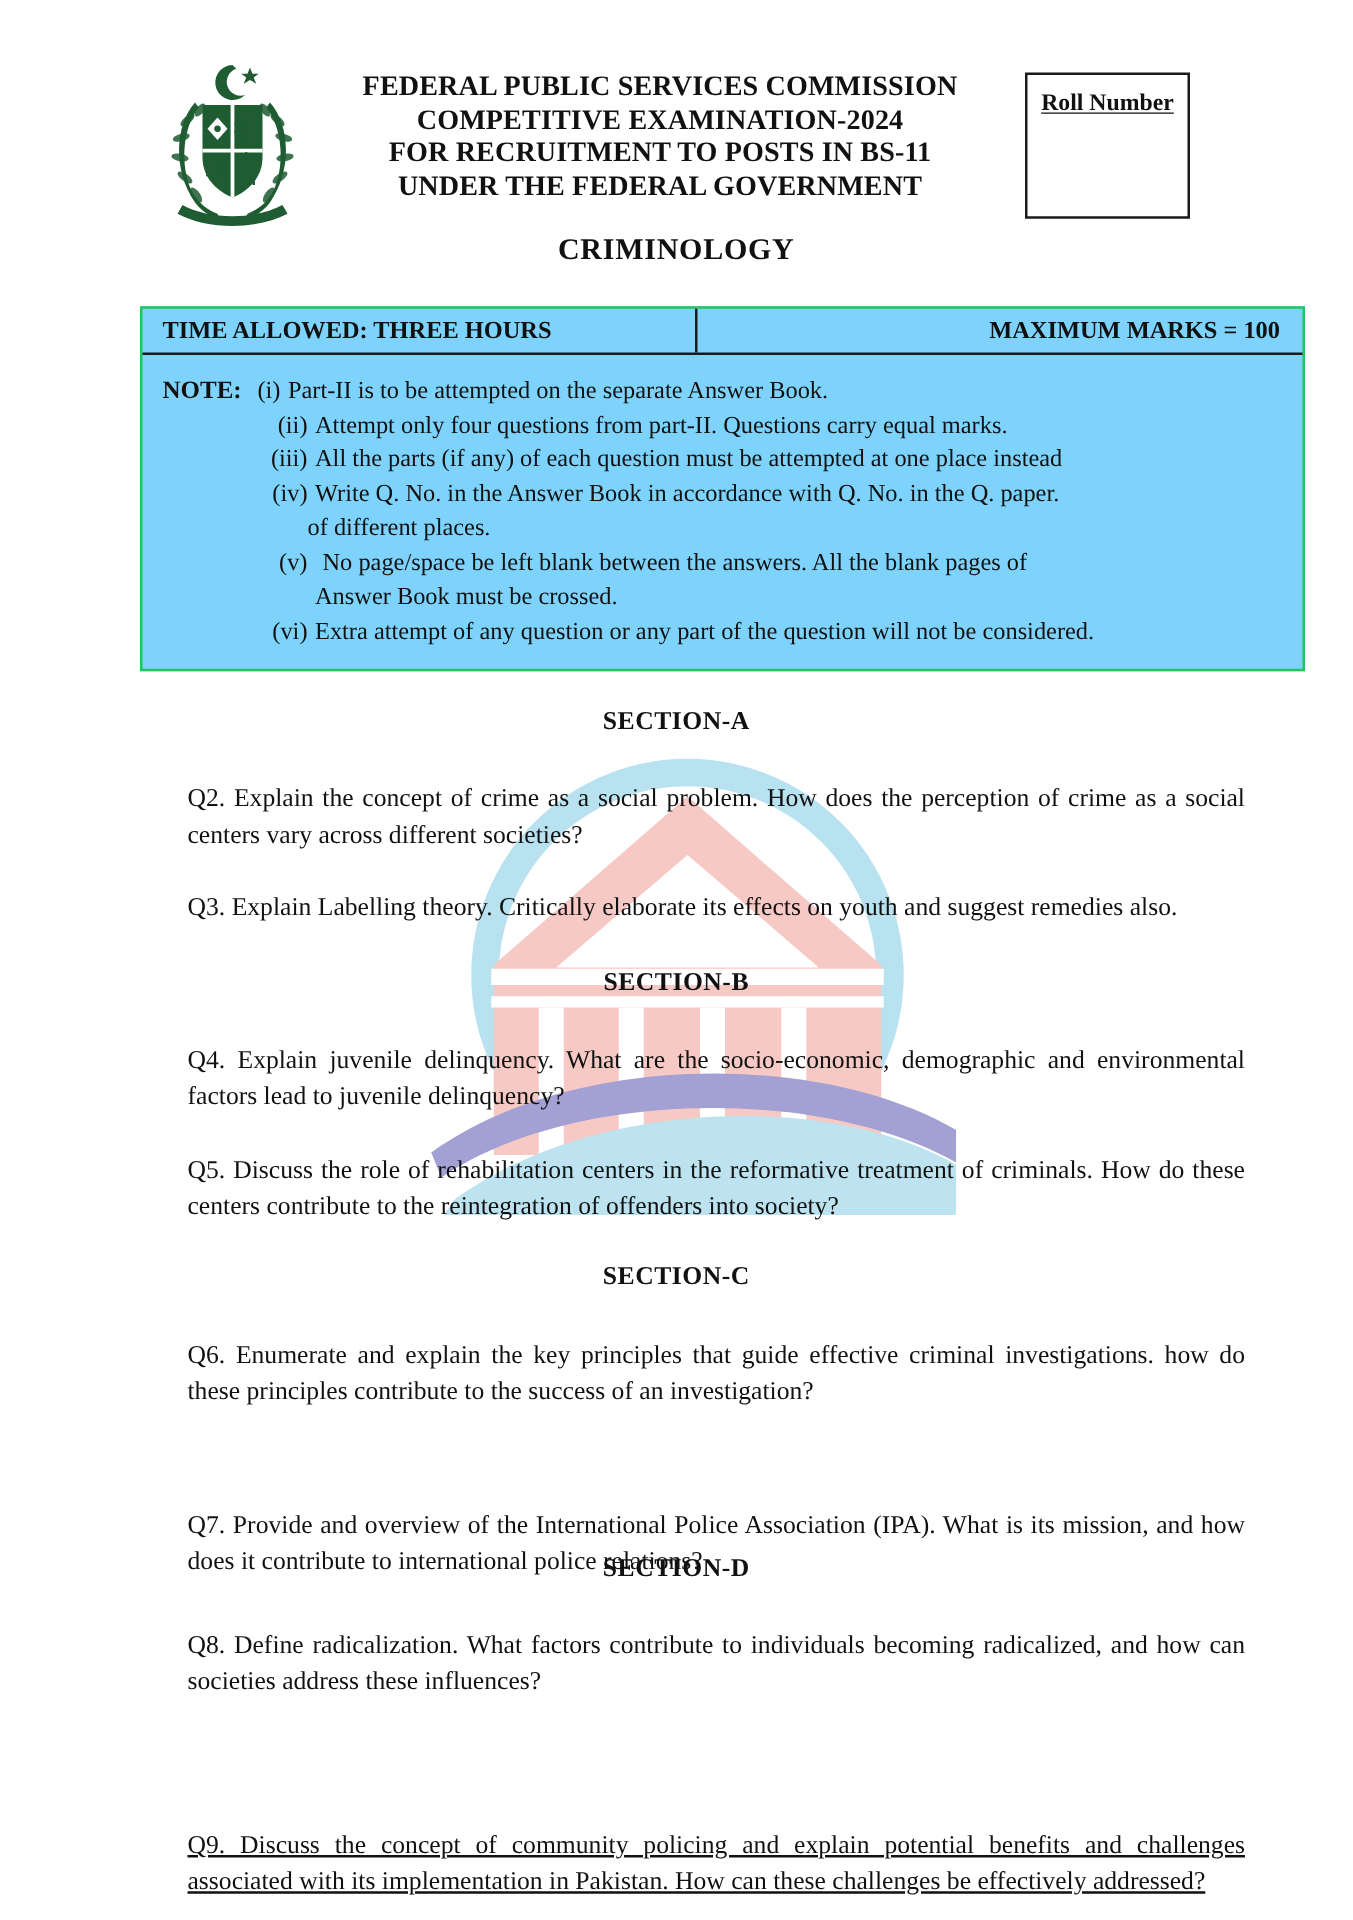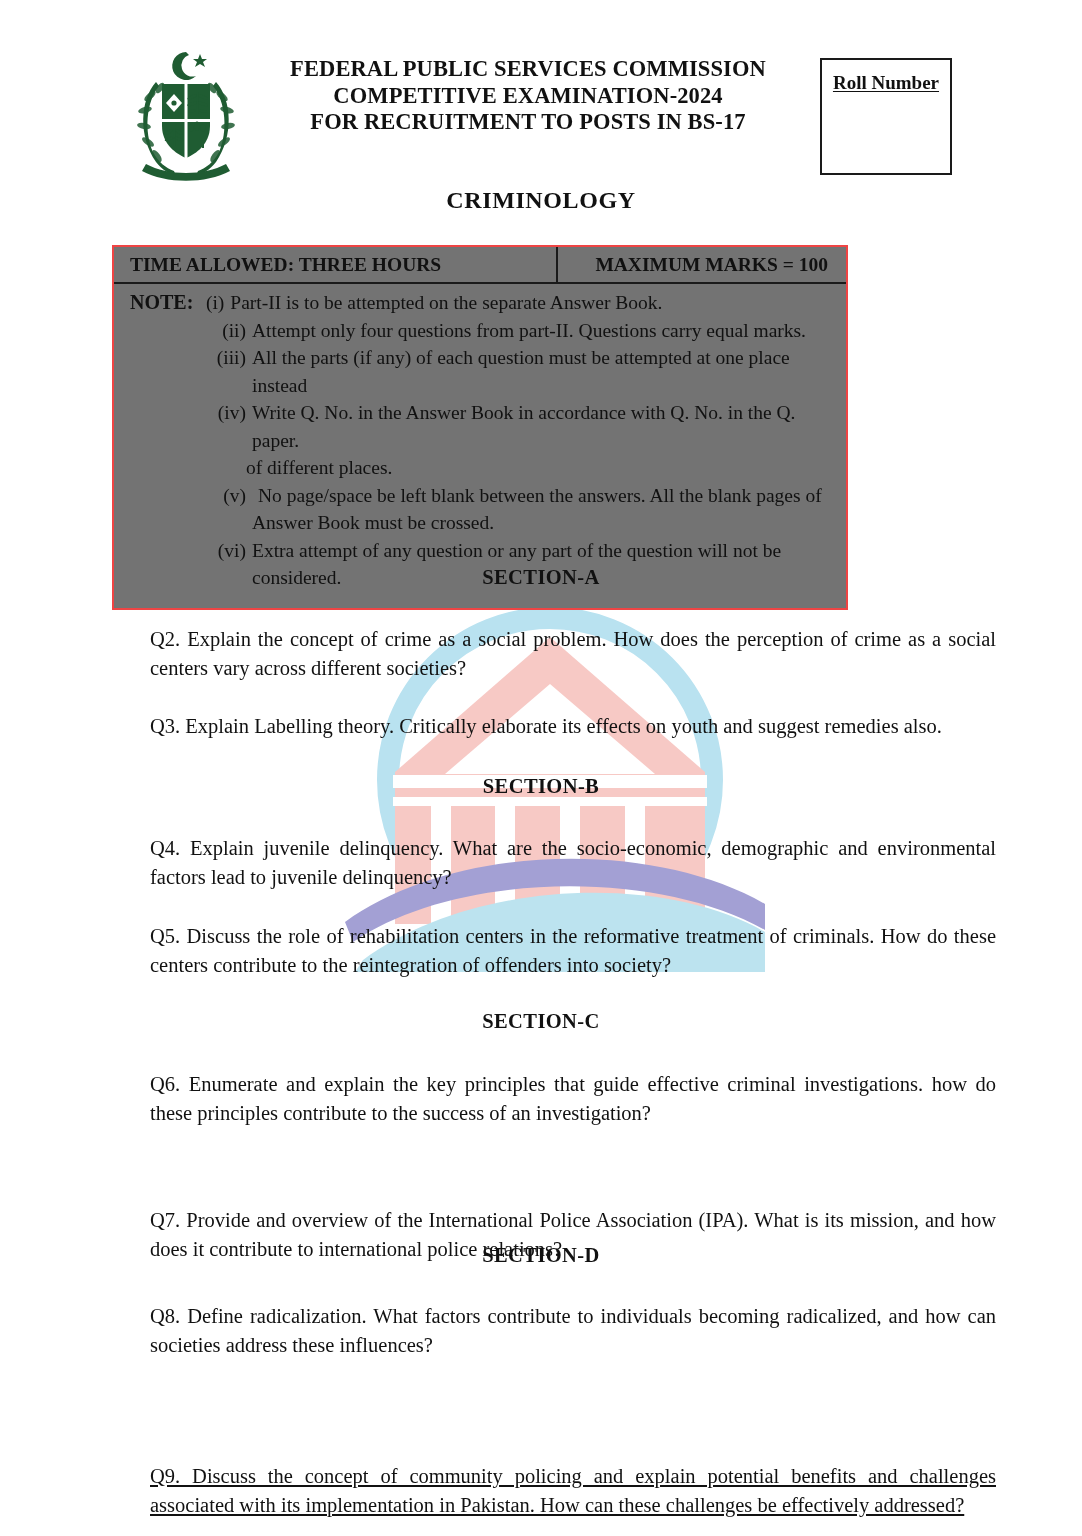--- a/index.html
+++ b/index.html
@@ -91,24 +91,24 @@
     font-weight: bold;
     font-size: 24px;
     letter-spacing: 0.6px;
   }
 
   
   #info-table {
     position: absolute;
     left: 112px;
     top: 245px;
-    width: 736px;
-    border: 2px solid #ef4444;
+    width: 932px;
+    border: 2px solid #22c55e;
     box-sizing: border-box;
-    background: #737373;
+    background: #7dd3fc;
   }
   #info-row {
     display: flex;
     border-bottom: 2px solid #1a1a1a;
     height: 35px;
   }
   #time-cell {
     width: 444px;
     box-sizing: border-box;
     border-right: 2px solid #1a1a1a;
@@ -123,21 +123,21 @@
     box-sizing: border-box;
     display: flex;
     align-items: center;
     justify-content: flex-end;
     padding-right: 18px;
     font-weight: bold;
     font-size: 19.5px;
   }
 
   #note-block {
-    padding: 5px 10px 16px 16px;
+    padding: 15px 10px 16px 16px;
     font-size: 19.5px;
     line-height: 27.5px;
   }
   .note-line {
     display: flex;
     align-items: flex-start;
   }
   .note-label {
     font-weight: bold;
     font-size: 20px;
@@ -289,21 +289,22 @@
           <ellipse cx="65" cy="84" rx="2.4" ry="4"></ellipse>
           <ellipse cx="71" cy="82" rx="2.4" ry="4.5"></ellipse>
           <ellipse cx="77" cy="84" rx="2.4" ry="4"></ellipse>
         </g>
       </g>
     </svg>
 
     <div id="header-titles">
       <div>FEDERAL PUBLIC SERVICES COMMISSION</div>
       <div>COMPETITIVE EXAMINATION-2024</div>
-      <div>FOR RECRUITMENT TO POSTS IN BS-17</div>
+      <div>FOR RECRUITMENT TO POSTS IN BS-11</div>
+      <div>UNDER THE FEDERAL GOVERNMENT</div>
     </div>
 
     <div id="roll-number-box">
       <div id="roll-number-label">Roll Number</div>
     </div>
   </div>
 
   <div id="subject-title">CRIMINOLOGY</div>
 
   <div id="info-table">

